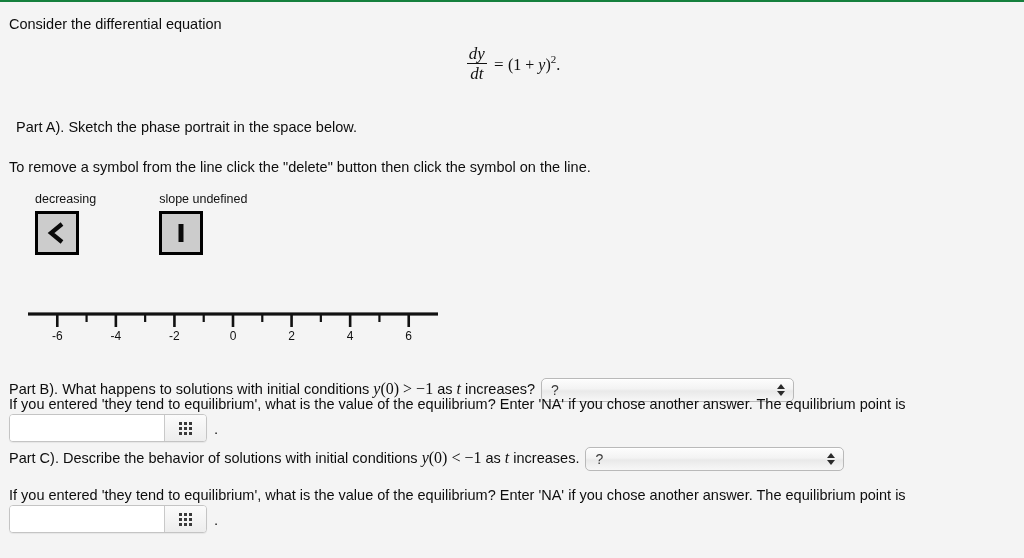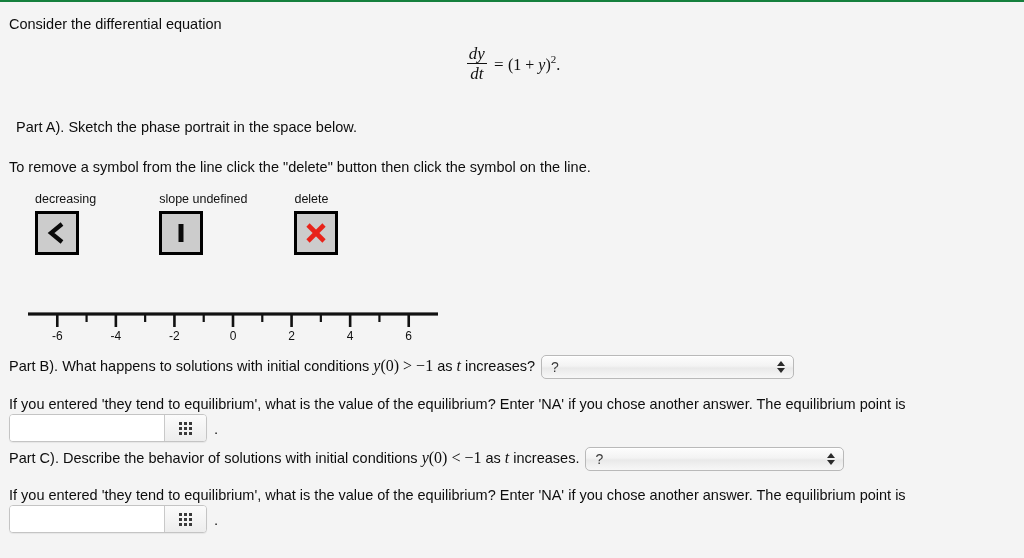--- a/index.html
+++ b/index.html
@@ -115,21 +115,21 @@
   .tool-btn svg { display: block; }
   
   #numberline {
     position: absolute;
     left: 0; top: 300px;
     width: 470px;
     height: 48px;
   }
   #numberline svg { display: block; }
   
-  #partB-q { position: absolute; left: 0; top: 353px; }
+  #partB-q { position: absolute; left: 0; top: 376px; }
   #partB-sub { position: absolute; left: 0; top: 392px; }
   #partB-answer { position: absolute; left: 9px; top: 412px; }
   #partC-q { position: absolute; left: 0; top: 445px; }
   #partC-sub { position: absolute; left: 0; top: 483px; }
   #partC-answer { position: absolute; left: 9px; top: 503px; }
   
   .sel {
     display: inline-block;
     vertical-align: middle;
     position: relative;
@@ -262,31 +262,20 @@
       <span class="tool-label">slope undefined</span>
       <button class="tool-btn">
         <span>
           <svg width="22" height="24" viewBox="0 0 22 24">
             <rect x="8.5" y="3" width="5" height="18" fill="#0a0a0a"></rect>
           </svg>
         </span>
       </button>
     </div>
 
-    <div class="tool">
-      <span class="tool-label">delete</span>
-      <button class="tool-btn">
-        <span>
-          <svg width="24" height="24" viewBox="0 0 24 24">
-            <line x1="4" y1="4" x2="20" y2="20" stroke="#e8231a" stroke-width="4.6" stroke-linecap="butt"></line>
-            <line x1="20" y1="4" x2="4" y2="20" stroke="#e8231a" stroke-width="4.6" stroke-linecap="butt"></line>
-          </svg>
-        </span>
-      </button>
-    </div>
 
   </div>
 
   <div id="numberline">
     <svg width="470" height="48" viewBox="0 0 470 48">
       <g id="nl-group" stroke="#111111" fill="#111111">
           <rect x="28" y="10.4" width="410" height="3.2" fill="#111111" stroke="none"></rect>
           <rect x="85.47142857142858" y="12" width="2.2" height="8" fill="#111111" stroke="none"></rect>
           <rect x="144.04285714285714" y="12" width="2.2" height="8" fill="#111111" stroke="none"></rect>
           <rect x="202.61428571428573" y="12" width="2.2" height="8" fill="#111111" stroke="none"></rect>

